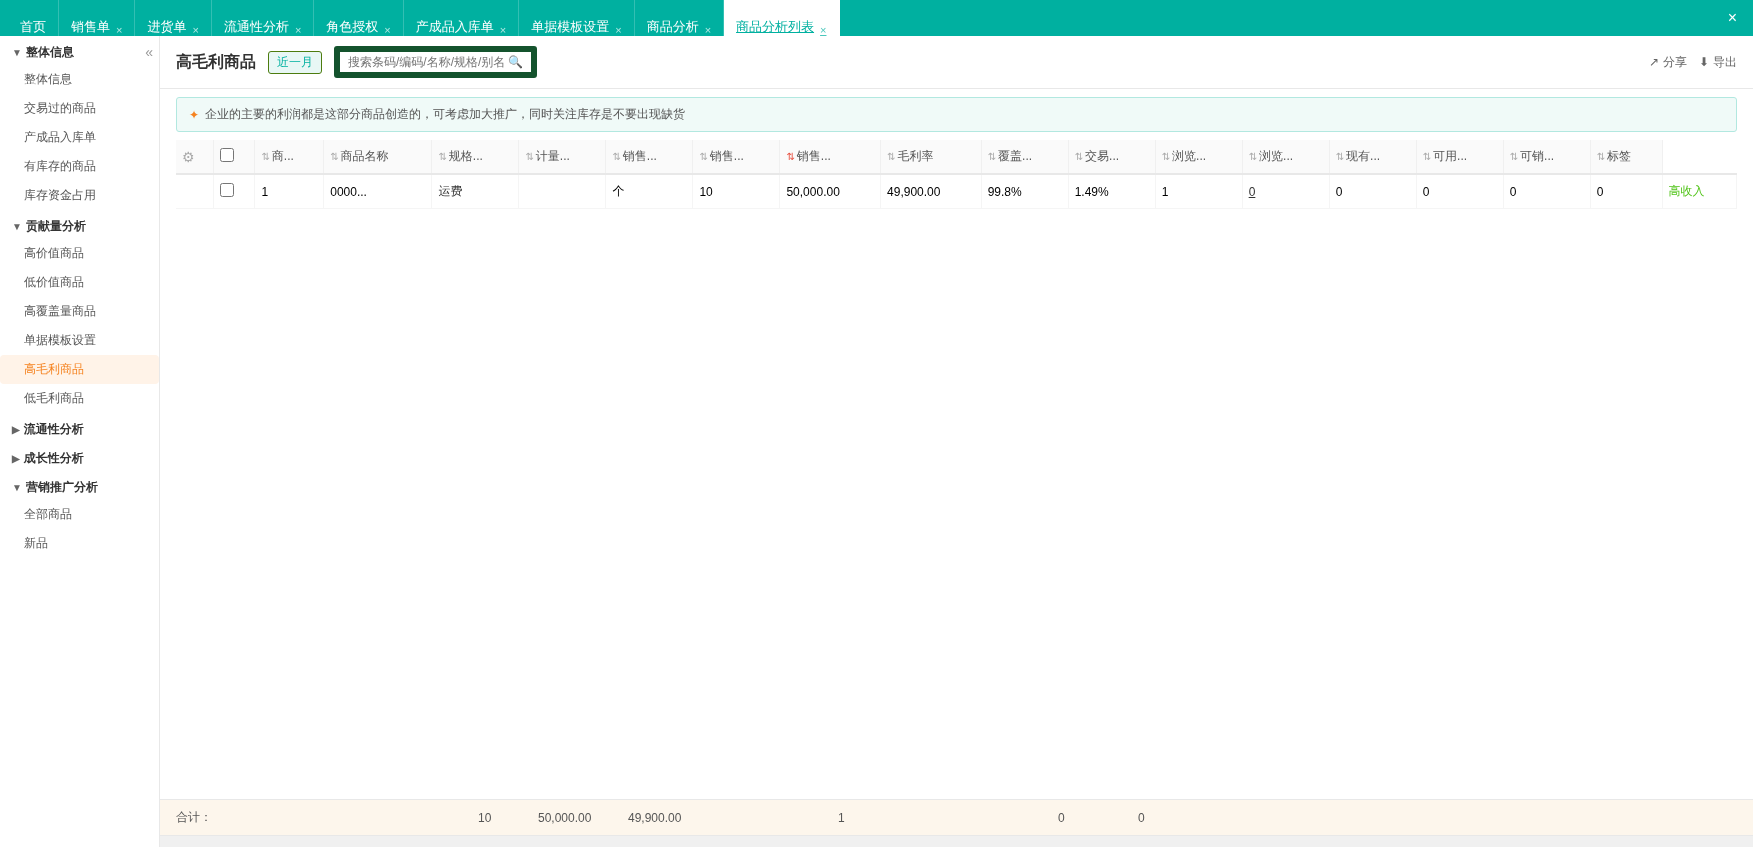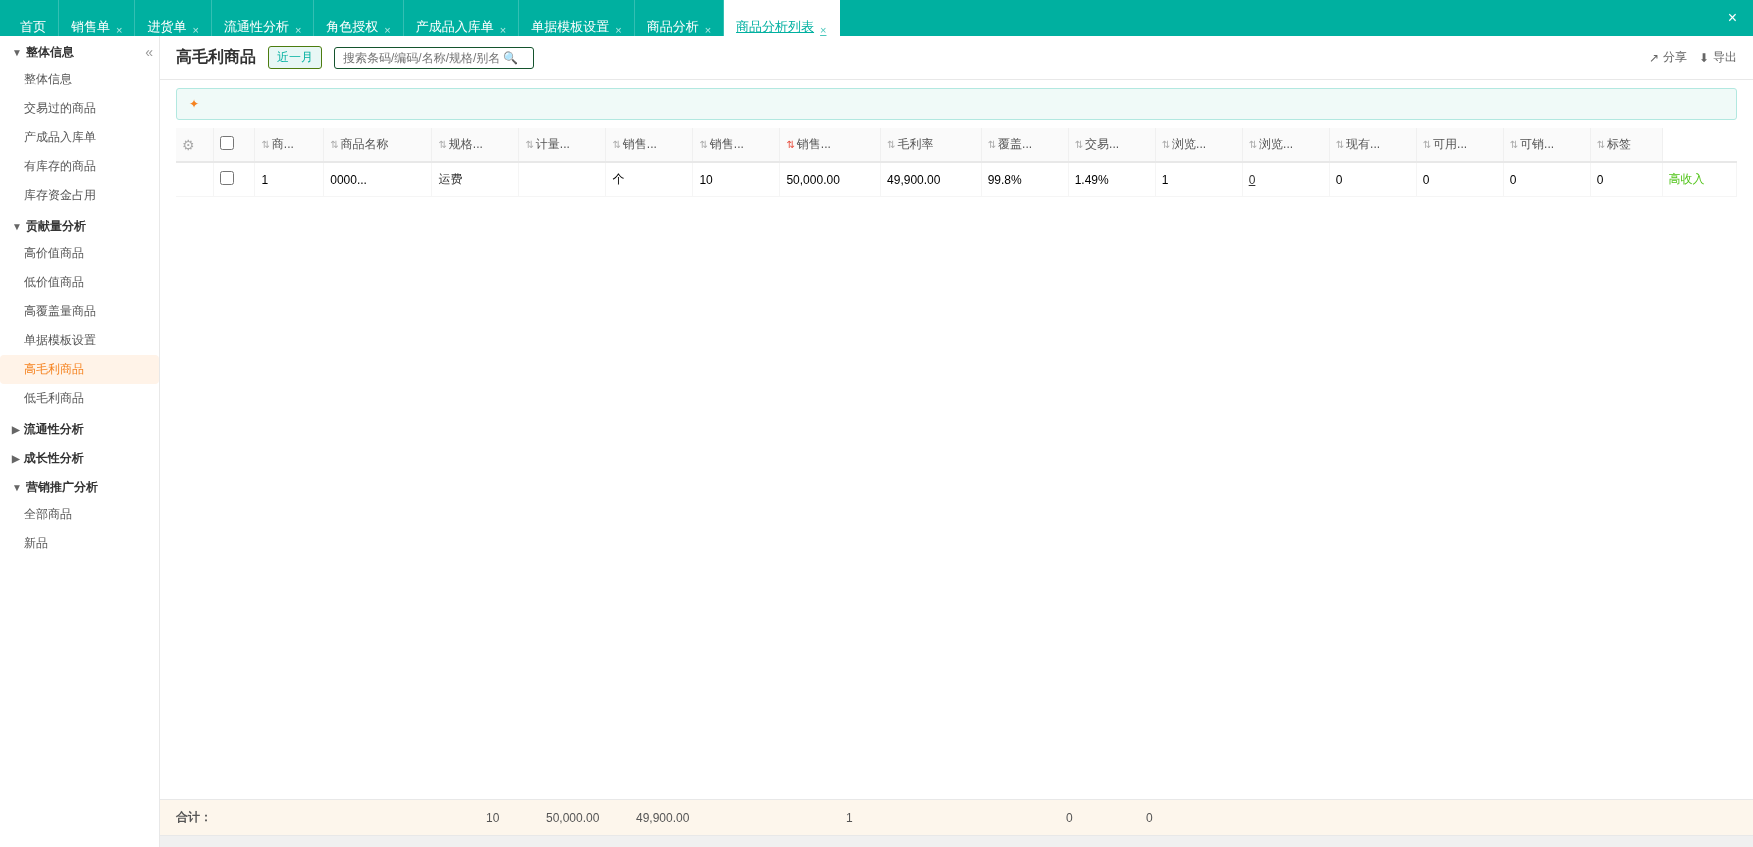--- a/index.html
+++ b/index.html
@@ -121,21 +121,21 @@
       color: #00b0a0;
       border: 1px solid #4d7c0f;
       border-radius: 3px;
       padding: 2px 8px;
       font-size: 12px;
       cursor: pointer;
     }
     .search-box {
       display: flex;
       align-items: center;
-      border: 1px solid #14532d;
+      border: 6px solid #14532d;
       border-radius: 3px;
       padding: 3px 8px;
       flex: 0 0 200px;
     }
     .search-box input {
       border: none; outline: none;
       font-size: 12px;
       color: #999;
       width: 160px;
       background: transparent;
@@ -212,21 +212,21 @@
       display: flex;
       align-items: center;
       height: 36px;
       background: #fdf6ec;
       border-top: 1px solid #e8e8e8;
       padding: 0 16px;
       font-size: 12px;
       color: #555;
       flex-shrink: 0;
     }
-    .total-label { font-weight: bold; margin-right: 8px; }
+    .total-label { font-weight: normal; }
     .total-values {
       display: flex;
       gap: 0;
       flex: 1;
     }
     .total-cell {
       padding: 0 6px;
       min-width: 80px;
     }
 
@@ -371,20 +371,21 @@
         </div>
         <div class="action-btn">
           <span>⬇</span>
           <span>导出</span>
         </div>
       </div>
     </div>
 
     <div class="info-banner">
       <span class="info-icon">✦</span>
+      <span>企业的主要的利润都是这部分商品创造的，可考虑加大推广，同时关注库存是不要出现缺货</span>
     </div>
 
     <div class="table-container">
       <table>
         <thead>
           <tr>
             <th><span class="settings-col">⚙</span></th>
             <th><input type="checkbox" class="cb" style=""></th>
             <th><span class="col-sort">⇅</span><span>商...</span></th>
             <th><span class="col-sort">⇅</span><span>商品名称</span></th>

